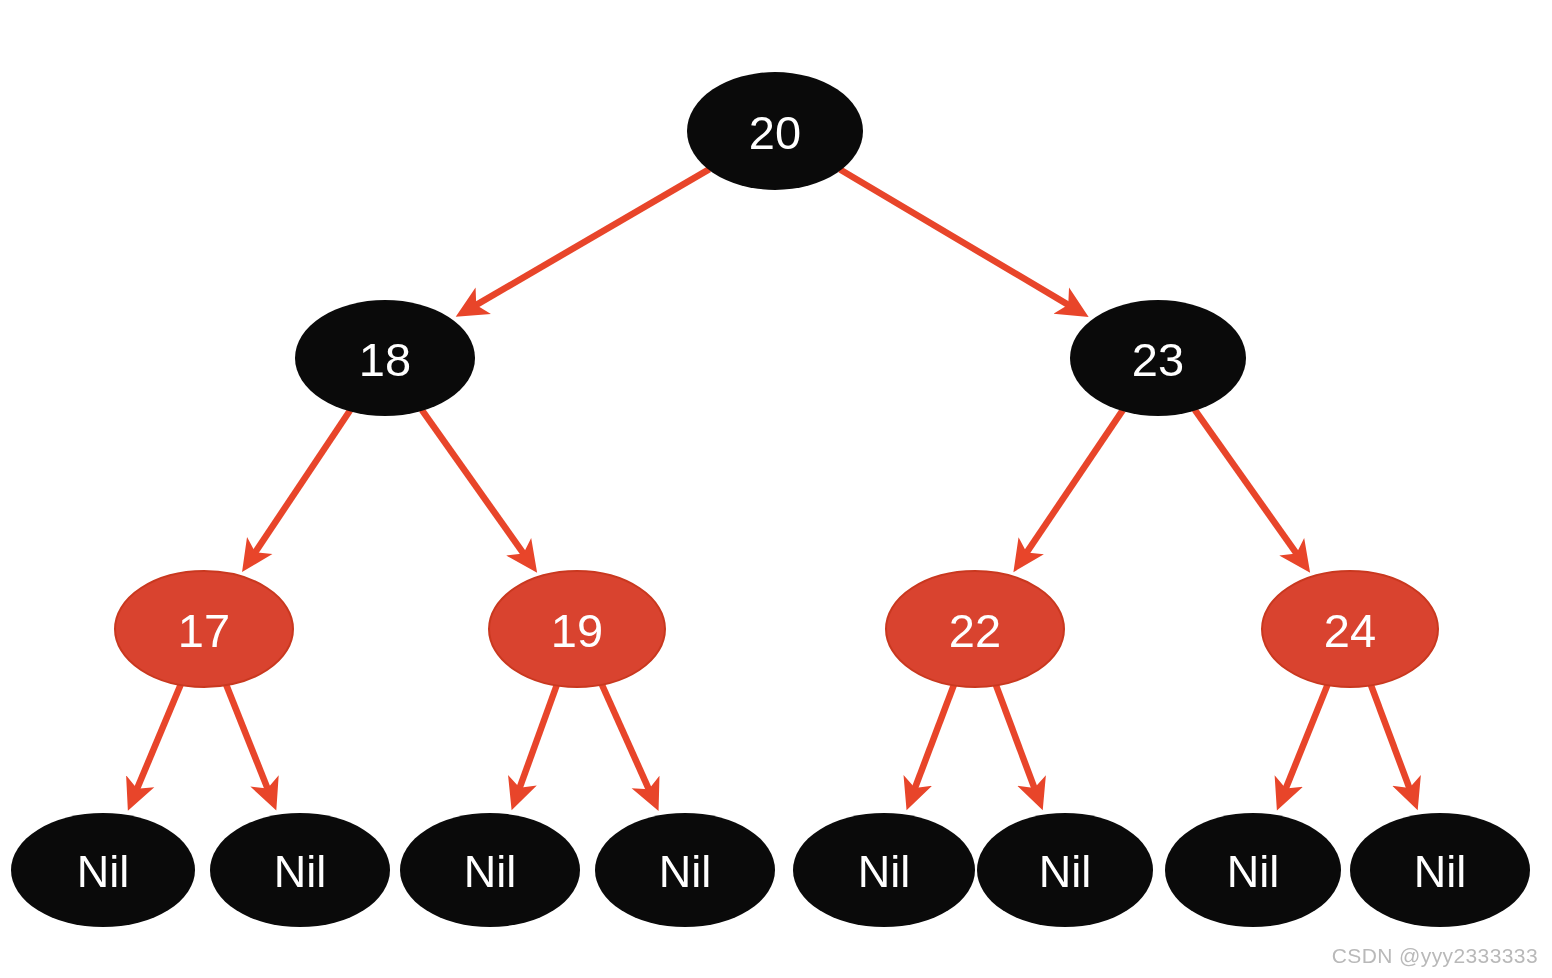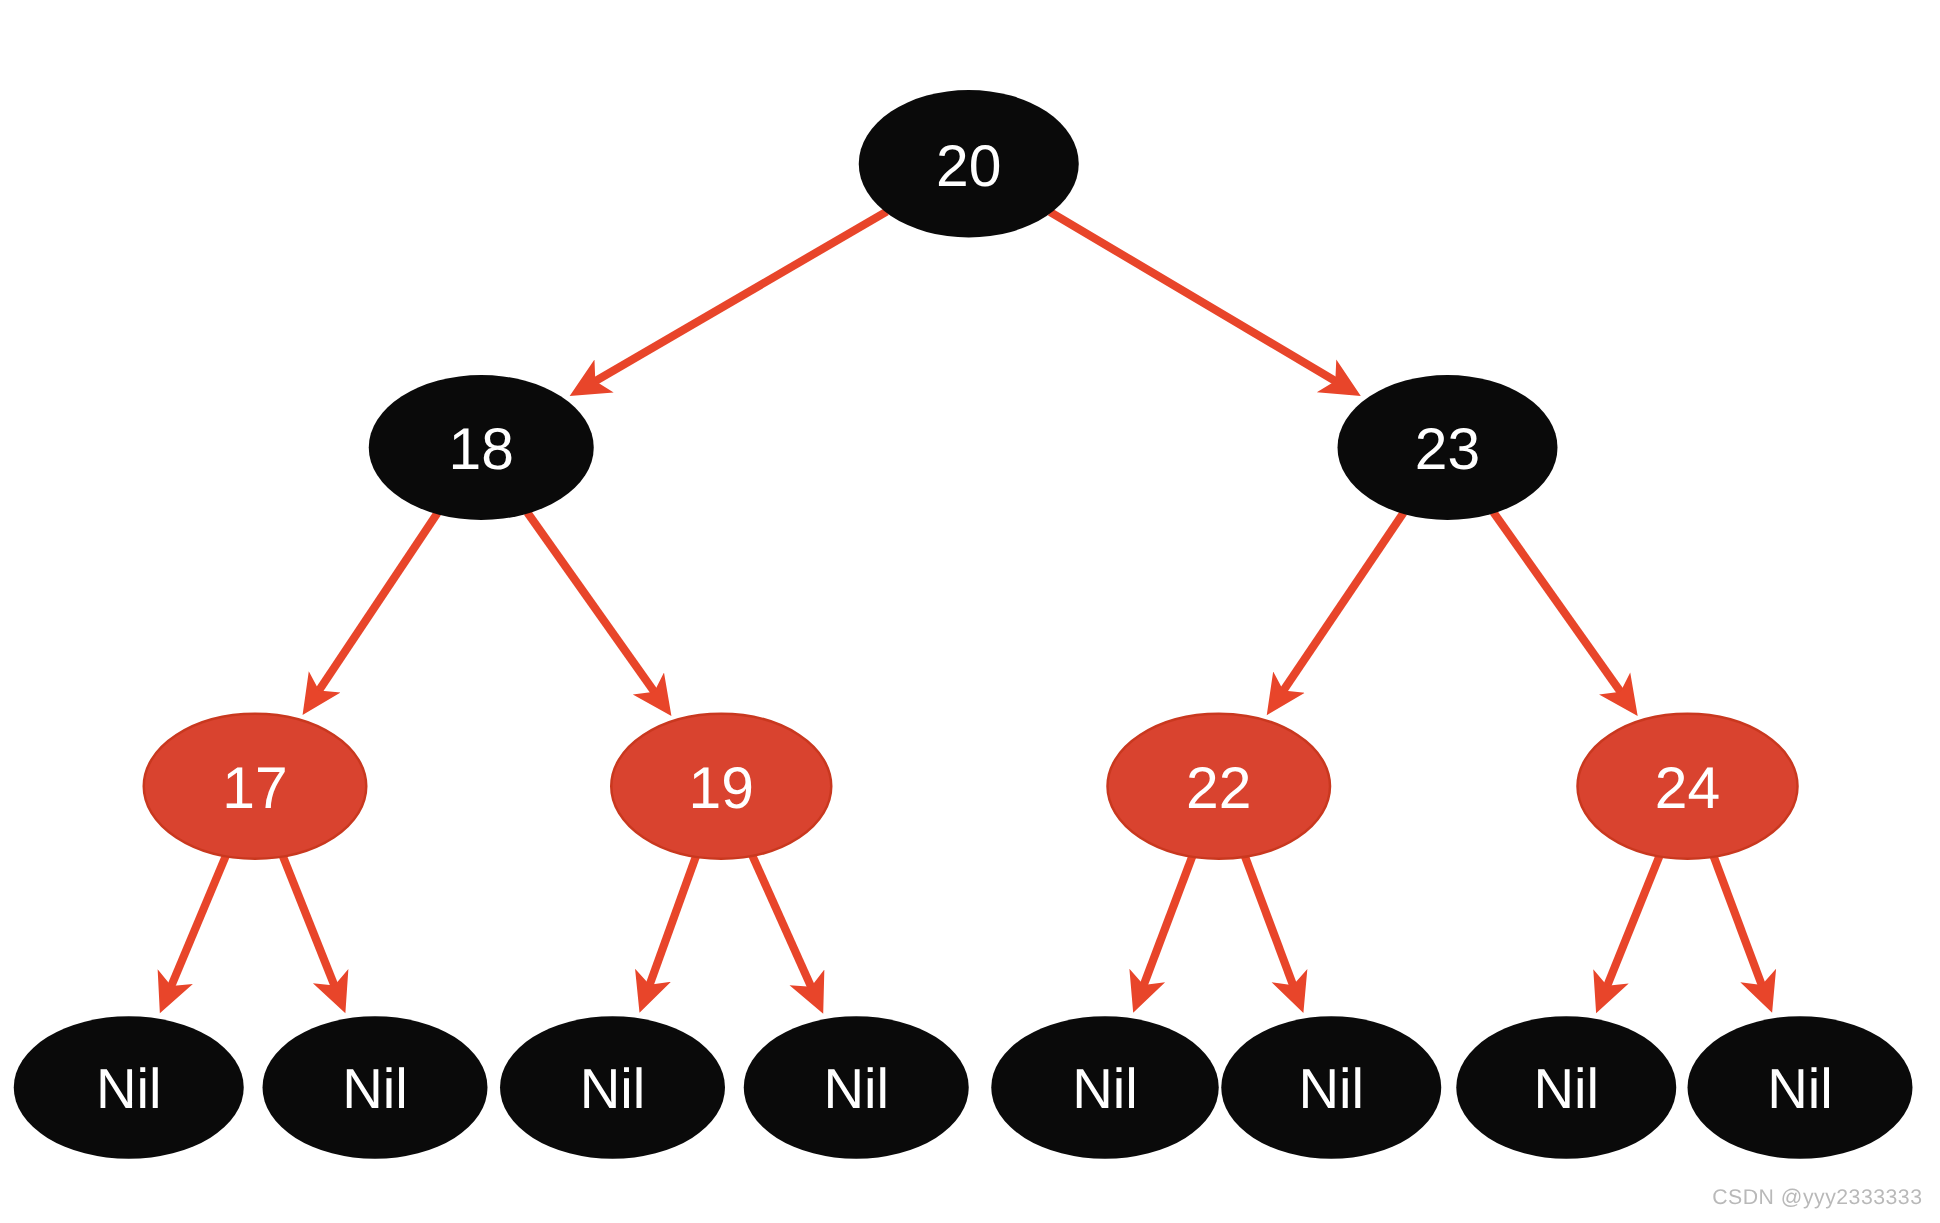--- a/index.html
+++ b/index.html
@@ -33,21 +33,21 @@
     font-size: 47px;
   }
   .node-label.nil {
     font-size: 45px;
   }
   .watermark {
     position: absolute;
     right: 14px;
     bottom: 10px;
     font-family: "Liberation Sans", sans-serif;
-    font-size: 17px;
+    font-size: 21px;
     color: #b9b9b9;
     letter-spacing: 0.4px;
     white-space: nowrap;
     user-select: none;
     text-align: center;
   }
 </style>
 </head>
 <body>
 

